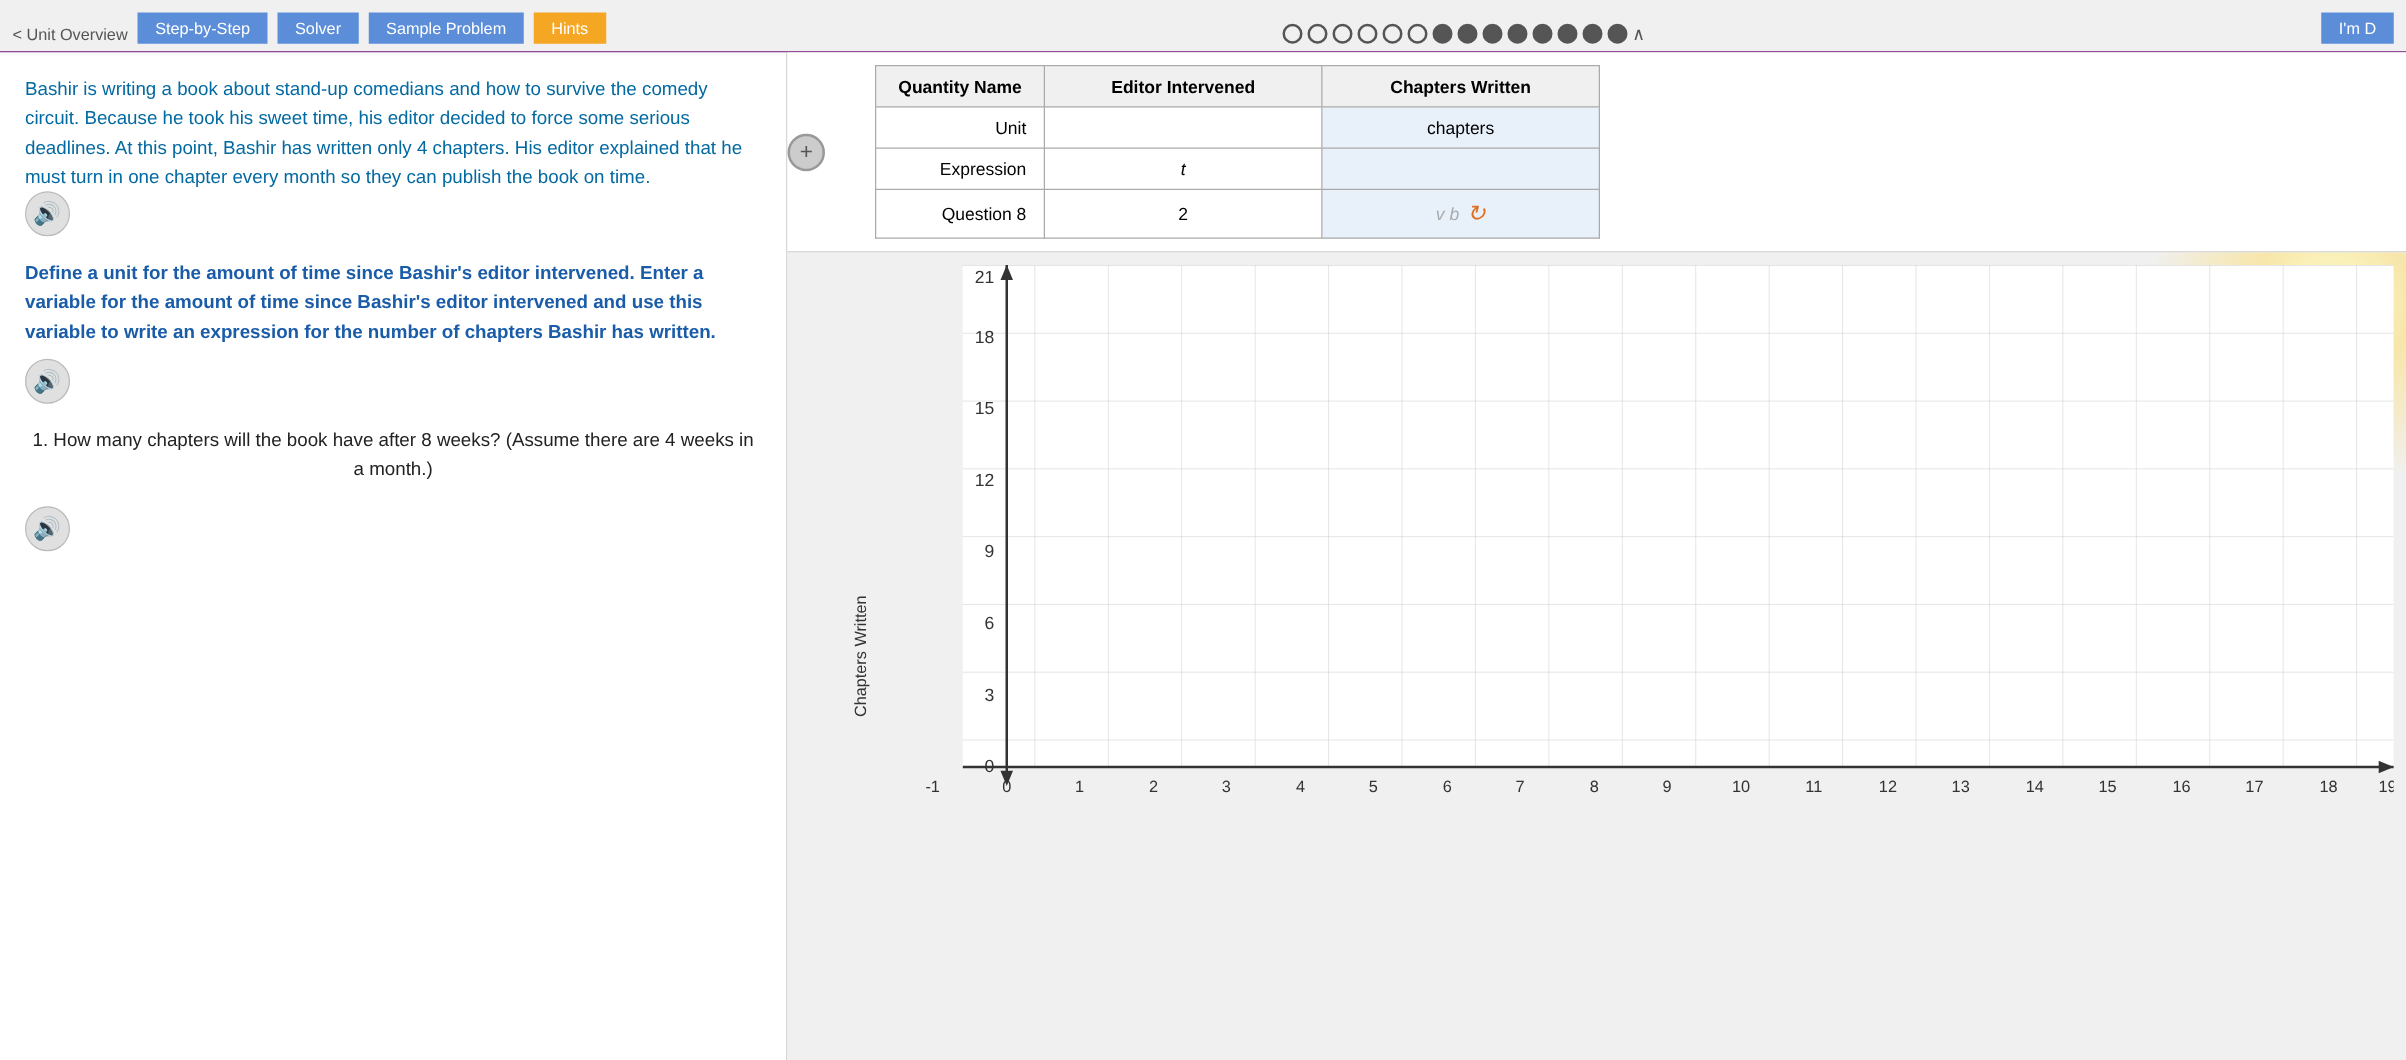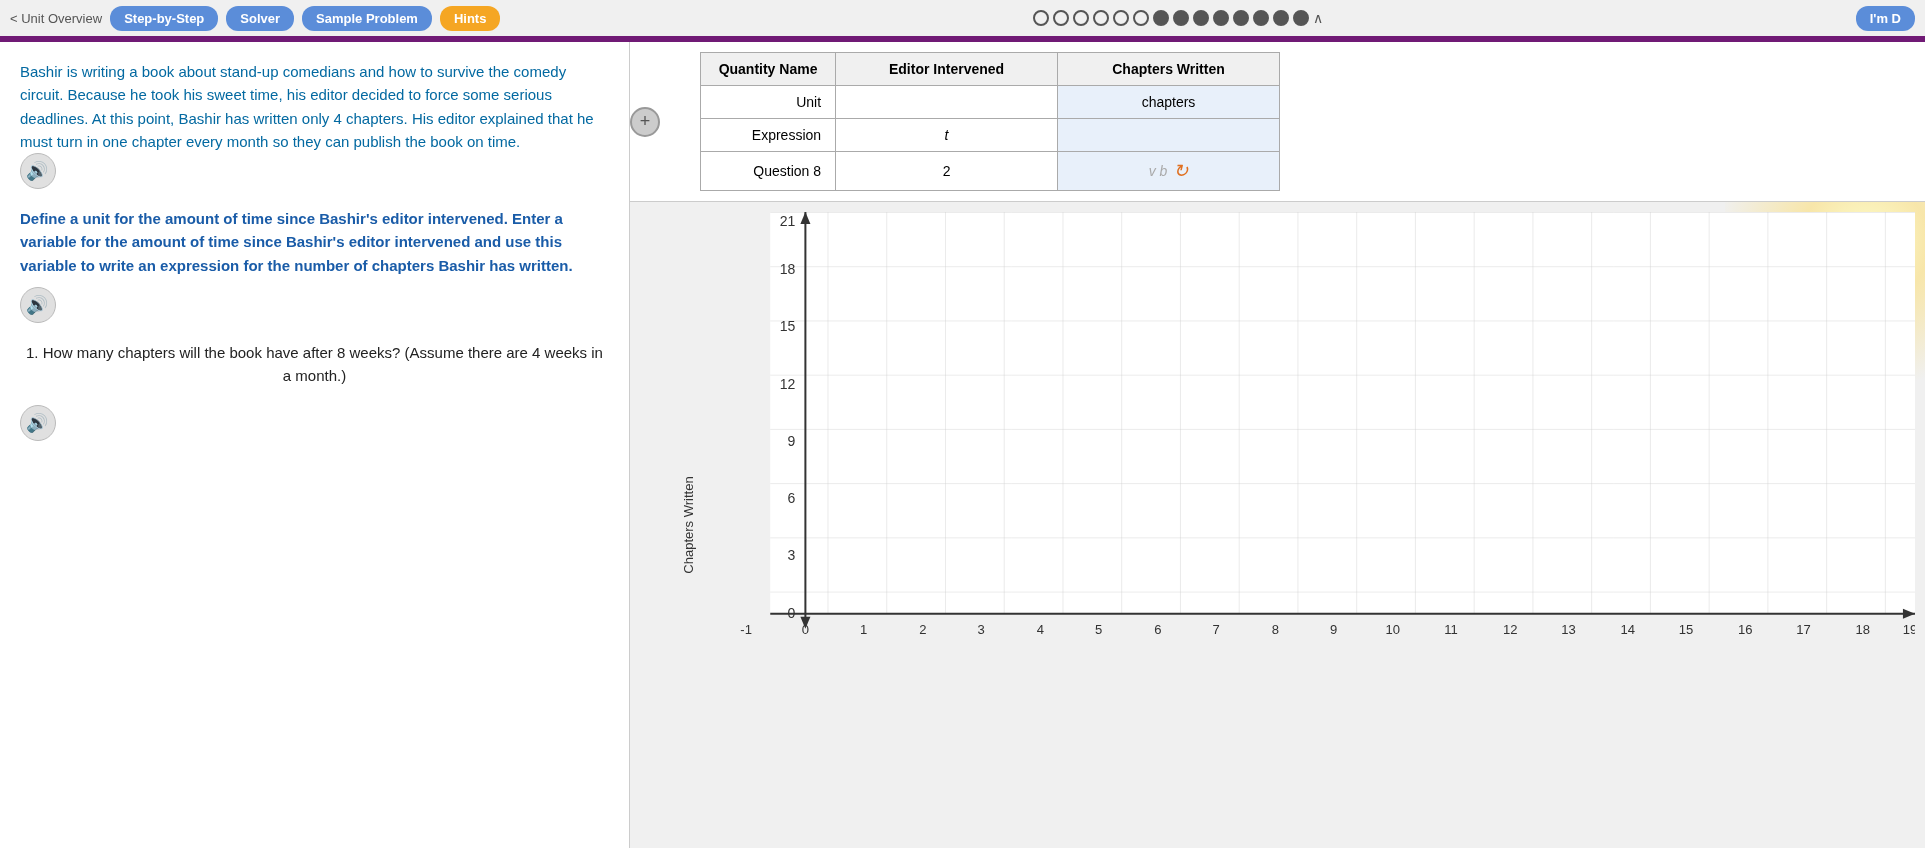--- a/index.html
+++ b/index.html
@@ -7,40 +7,40 @@
       font-family: Arial, sans-serif;
       background: #e8e8e8;
       width: 1925px;
       min-height: 848px;
       overflow: hidden;
     }
 
     
     .top-nav {
       display: flex;
-      align-items: center;
+      align-items: flex-end;
       background: #f0f0f0;
-      border-bottom: 6px solid #701a75;
+      border-bottom: 1px solid #701a75;
       padding: 6px 10px;
       gap: 8px;
       height: 42px;
     }
     .nav-link {
       color: #555;
       font-size: 13px;
       cursor: pointer;
       text-decoration: none;
     }
     .nav-btn {
       padding: 5px 14px;
-      border-radius: 12px;
+      border-radius: 0;
       border: none;
       cursor: pointer;
       font-size: 13px;
-      font-weight: bold;
+      font-weight: normal;
     }
     .btn-step { background: #5b8dd9; color: white; }
     .btn-solver { background: #5b8dd9; color: white; }
     .btn-sample { background: #5b8dd9; color: white; }
     .btn-hints { background: #f5a623; color: white; }
     .btn-imdone { background: #5b8dd9; color: white; margin-left: auto; }
 
     .circles-area {
       margin-left: auto;
       display: flex;

